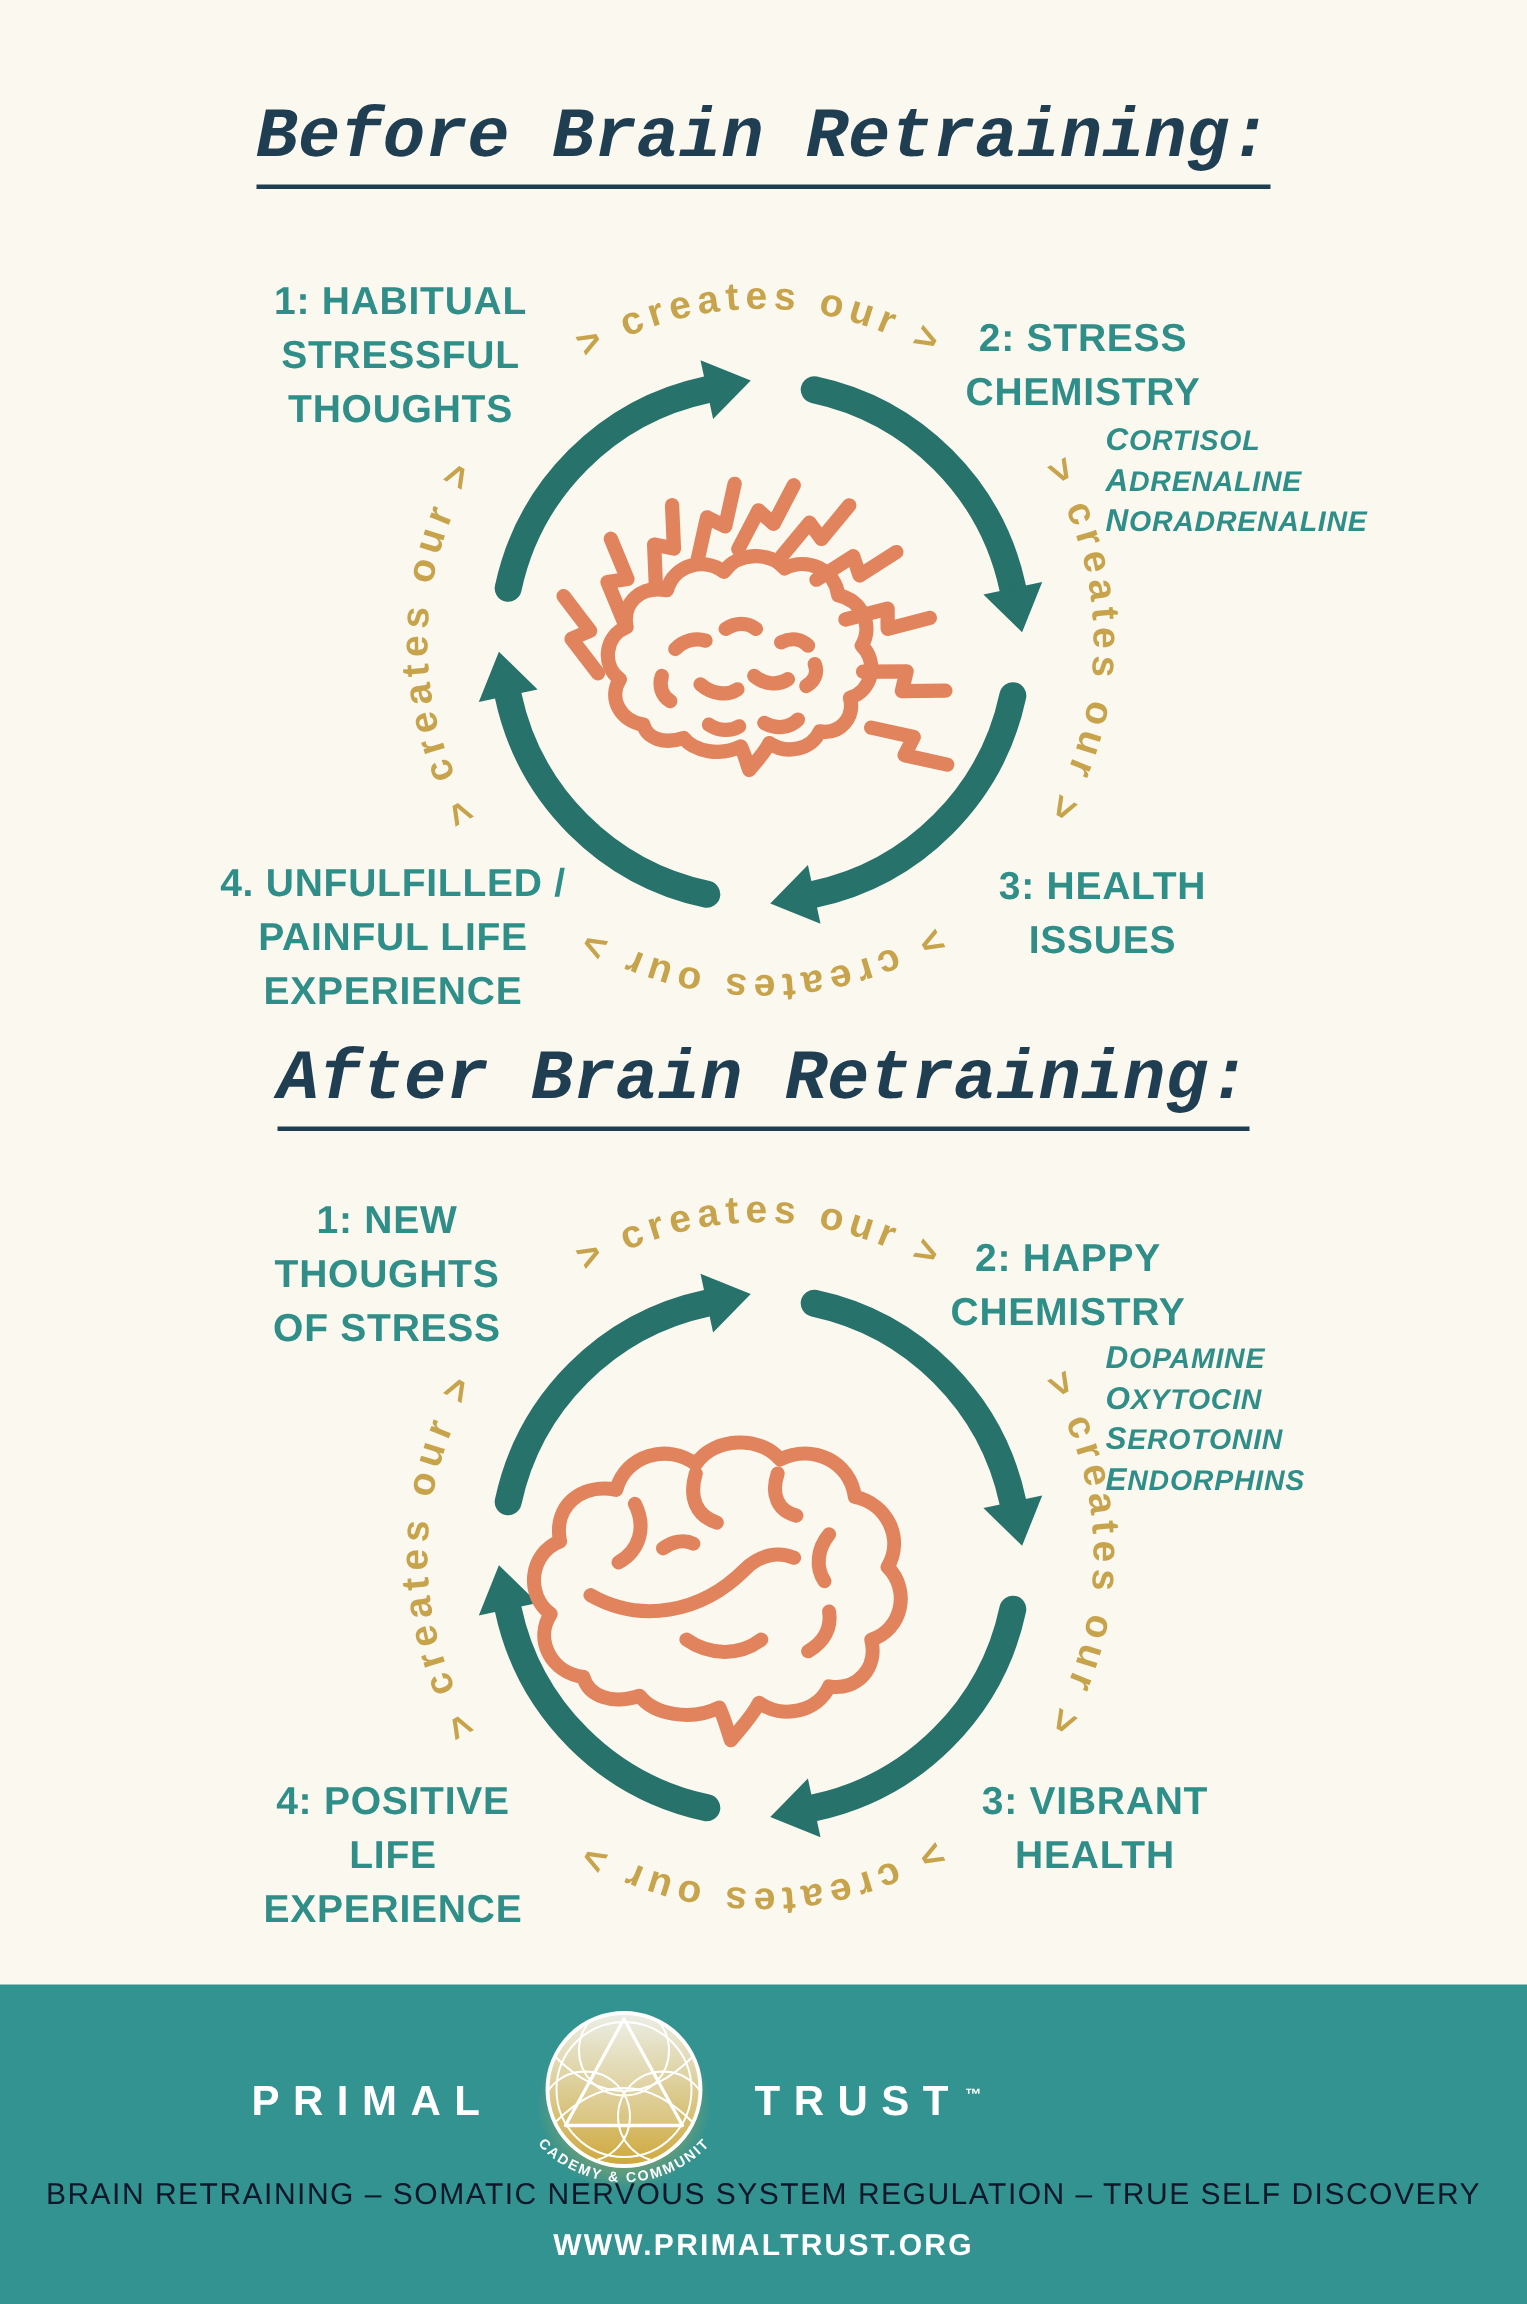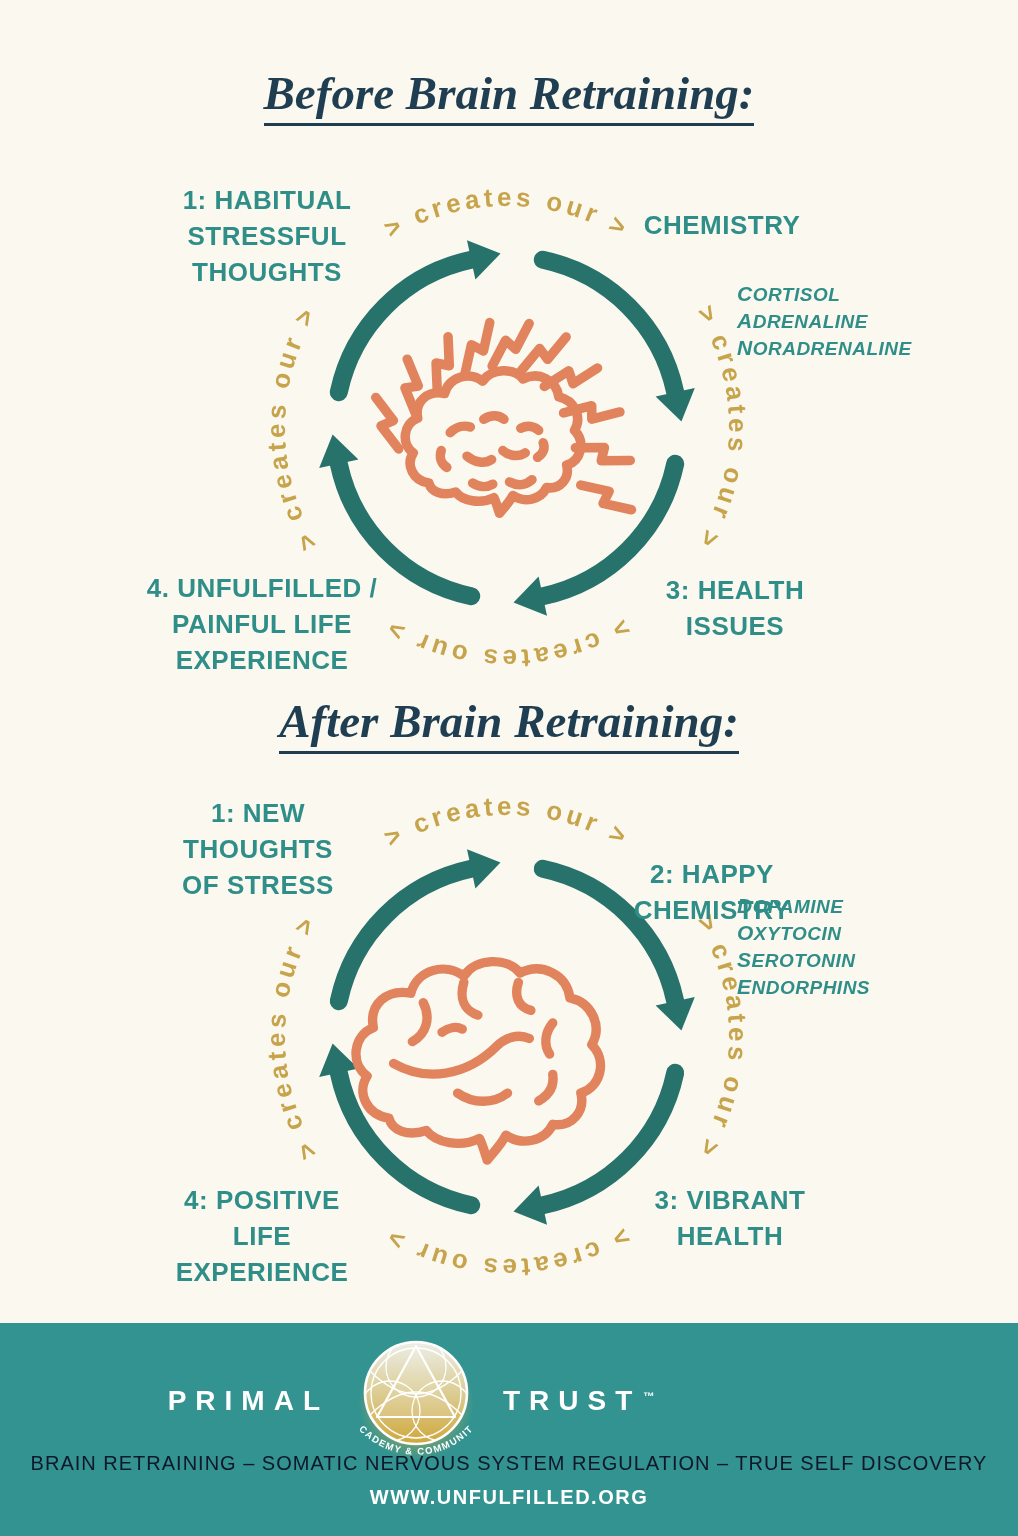--- a/index.html
+++ b/index.html
@@ -6,21 +6,21 @@
   .page{
     position:relative;
     width:1018px;height:1536px;
     background:#fbf8f0;
     overflow:hidden;
     font-family:"Liberation Sans", sans-serif;
   }
   .cycle-title{
     position:absolute;left:0;width:1018px;
     text-align:center;
-    font-family:Liberation Serif, serif;
+    font-family:Liberation Mono, monospace;
     font-style:italic;
     font-weight:600;
     font-size:47px;
     color:#1f3e51;
   }
   .cycle-title .u{
     border-bottom:3px solid #1f3e51;
     padding-bottom:4px;
   }
   .step-label{
@@ -174,20 +174,21 @@
     </g>
   </svg>
 
   <div class="step-label" style="left:117px;top:182px;">
     <div>1: HABITUAL</div>
     <div>STRESSFUL</div>
     <div>THOUGHTS</div>
   </div>
 
   <div class="step-label" style="left:572px;top:207px;">
+    <div>2: STRESS</div>
     <div>CHEMISTRY</div>
   </div>
 
   <div class="chem-list" style="left:737px;top:281px;">
     <div><span class="chem-lead">C</span><span>ORTISOL</span></div>
     <div><span class="chem-lead">A</span><span>DRENALINE</span></div>
     <div><span class="chem-lead">N</span><span>ORADRENALINE</span></div>
   </div>
 
   <div class="step-label" style="left:585px;top:572px;">
@@ -238,21 +239,21 @@
       <path d="M 120 108 C 128 102 138 100 146 104"></path>
     </g>
   </svg>
 
   <div class="step-label" style="left:108px;top:795px;">
     <div>1: NEW</div>
     <div>THOUGHTS</div>
     <div>OF STRESS</div>
   </div>
 
-  <div class="step-label" style="left:562px;top:820px;margin-top:36px;">
+  <div class="step-label" style="left:562px;top:820px;">
     <div>2: HAPPY</div>
     <div>CHEMISTRY</div>
   </div>
 
   <div class="chem-list" style="left:737px;top:893px;">
     <div><span class="chem-lead">D</span><span>OPAMINE</span></div>
     <div><span class="chem-lead">O</span><span>XYTOCIN</span></div>
     <div><span class="chem-lead">S</span><span>EROTONIN</span></div>
     <div><span class="chem-lead">E</span><span>NDORPHINS</span></div>
   </div>
@@ -302,16 +303,16 @@
         <path d="M 61 15 L 22 86 L 100 86 Z" fill="rgba(255,255,255,0.12)" stroke="#ffffff" stroke-width="2.2" stroke-linejoin="round"></path>
         <text class="emblem-caption-text" text-anchor="middle">
           <textPath href="#capPath" startOffset="50%">ACADEMY &amp; COMMUNITY</textPath>
         </text>
       </svg>
 
       <span class="brand-word"><span>TRUST</span><span class="tm">™</span></span>
     </div>
 
     <div class="footer-tagline" style="top:129px;position:absolute;left:0;width:1018px;">BRAIN RETRAINING – SOMATIC NERVOUS SYSTEM REGULATION – TRUE SELF DISCOVERY</div>
-    <div class="footer-website" style="top:163px;position:absolute;left:0;width:1018px;">WWW.UNFULFILLED.ORG</div>
+    <div class="footer-website" style="top:163px;position:absolute;left:0;width:1018px;">WWW.PRIMALTRUST.ORG</div>
   </div>
 
 </div>
 
 </body></html>

